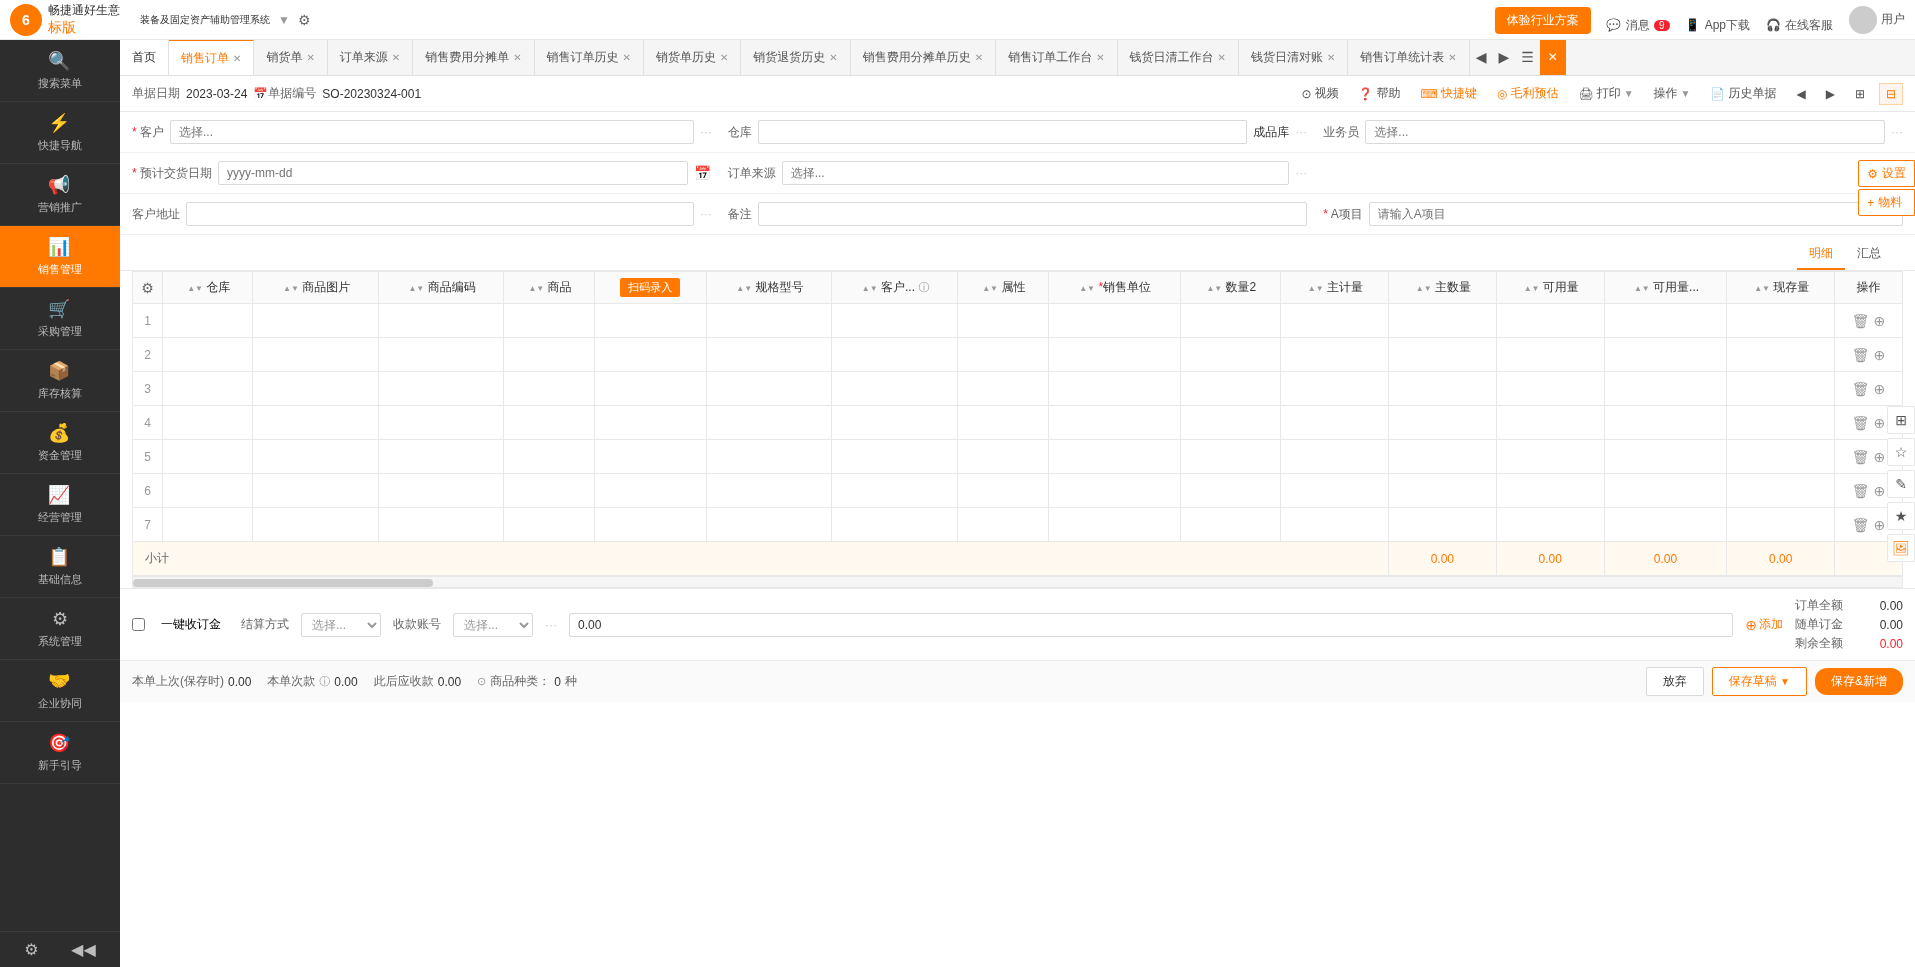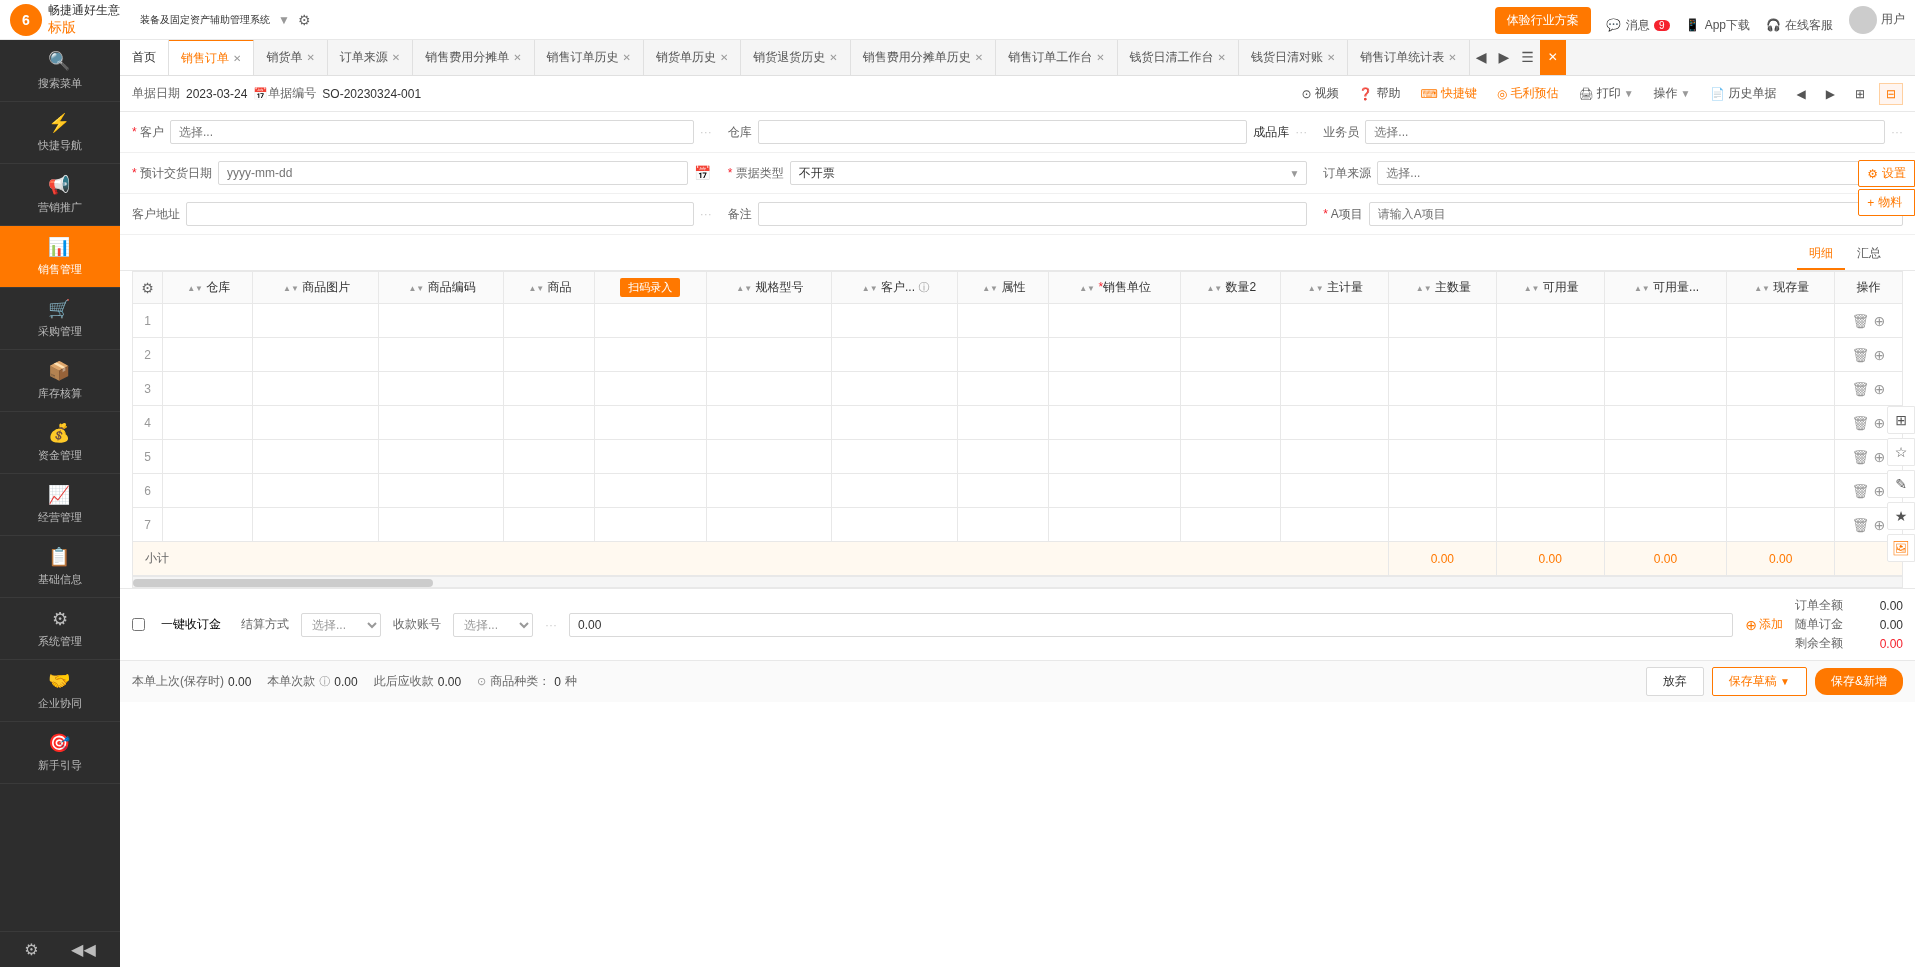--- a/index.html
+++ b/index.html
@@ -718,28 +718,20 @@
         </div>
       </div>
     </div>
 
     <div class="form-section">
       <div class="form-grid-3">
         <div class="form-group">
           <span class="fg-label req">预计交货日期</span>
           <input class="fg-input" type="text" placeholder="yyyy-mm-dd" style="">
           <span class="fg-cal">📅</span>
-        </div>
-        <div class="form-group">
-          <span class="fg-label req">票据类型</span>
-          <div class="fg-select-wrapper">
-            <select class="fg-select">
-              <option>不开票</option>
-            </select>
-          </div>
         </div>
         <div class="form-group">
           <span class="fg-label">订单来源</span>
           <input class="fg-input" type="text" placeholder="选择..." style="">
           <span class="fg-dots">···</span>
         </div>
       </div>
     </div>
 
     <div class="form-section">

